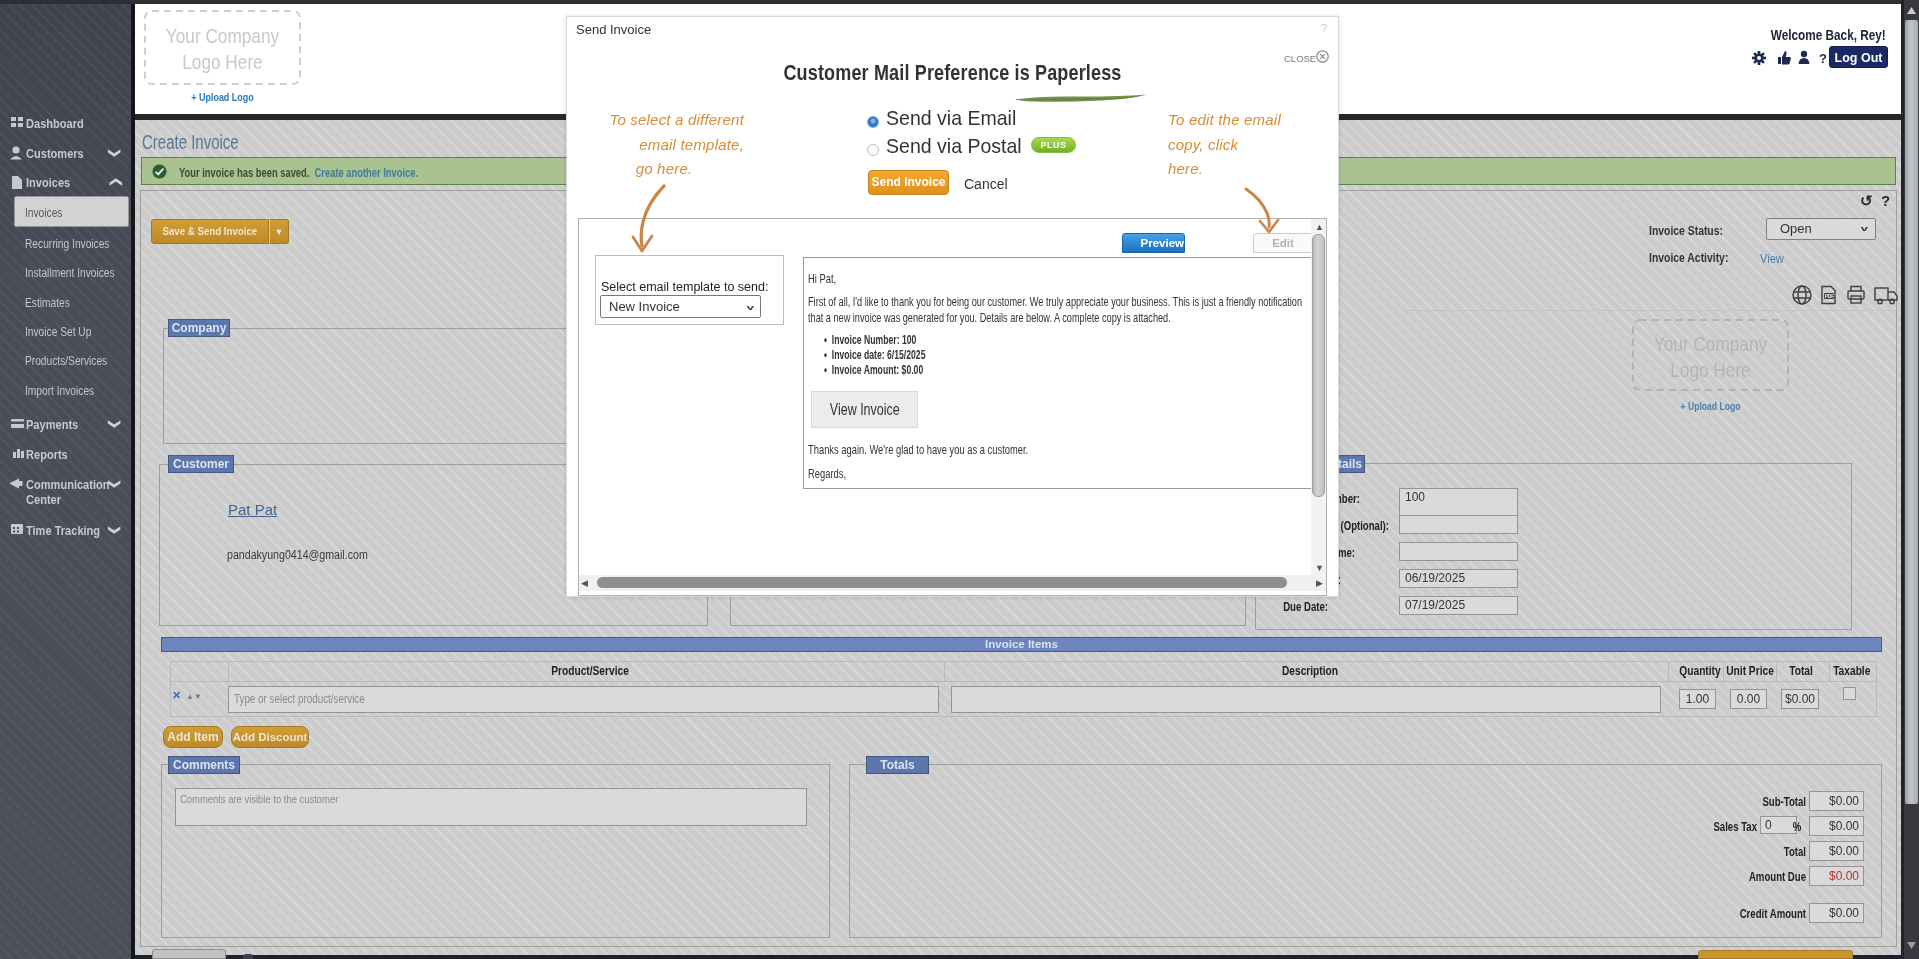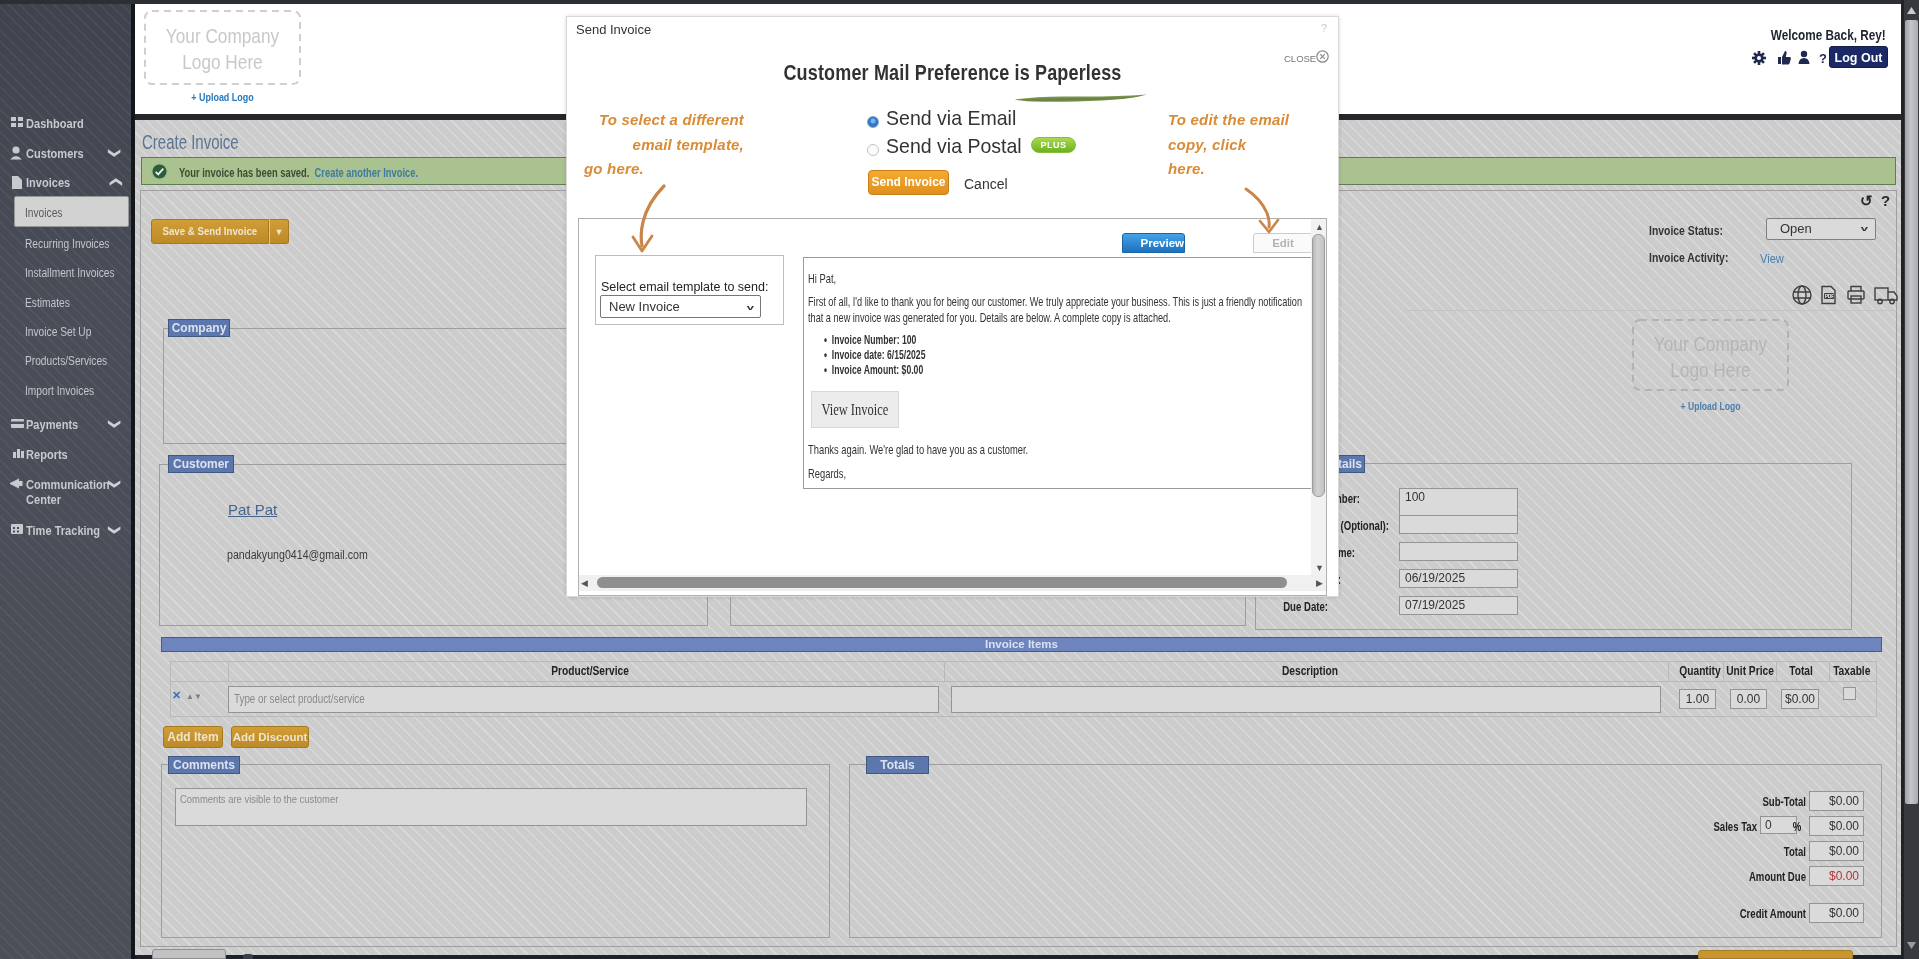--- a/index.html
+++ b/index.html
@@ -27,21 +27,21 @@
 #content { left:135px; top:120px; width:1769px; height:839px;
   background:
     repeating-linear-gradient(45deg, rgba(255,255,255,0.24) 0 1.5px, transparent 1.5px 8px),
     #cccccc;
 }
 #pagetitle { left:142px; top:131px; font-size:20px; color:#5a7590; transform:scaleX(0.75); transform-origin:left; }
 #greenbar { left:141px; top:157px; width:1755px; height:28px; background:#a9c28f; border:1px solid #5f7d52; }
 #gtext { left:179px; top:165px; font-size:13px; font-weight:bold; color:#3a4e36; transform:scaleX(0.72); transform-origin:left; white-space:nowrap; }
 #gtext a { color:#3f7ba0; }
 #formpanel { left:140px; top:190px; width:1757px; height:757px; border:1px solid #9f9f9f; }
-.orangebtn { background:linear-gradient(#d09d36, #bd8a28); border:1px solid #a37a22; border-radius:3px; color:#eee5cf; font-weight:bold; text-align:center; }
+.orangebtn { background:linear-gradient(#d09d36, #bd8a28); border:1px solid #a37a22; border-radius:8px; color:#eee5cf; font-weight:bold; text-align:center; }
 #savesend { left:151px; top:219px; width:118px; height:25px; font-size:11px; line-height:23px; border-radius:3px 0 0 3px; white-space:nowrap; overflow:hidden; }
 #savesendarrow { left:269px; top:219px; width:20px; height:25px; border-radius:0 3px 3px 0; border-left:1px solid #dcc795; font-size:9px; line-height:24px; }
 #undoq { left:1860px; top:192px; font-size:15px; font-weight:bold; color:#2a2a2a; }
 .lbl { font-size:13px; font-weight:bold; color:#333; transform:scaleX(0.8); transform-origin:left; white-space:nowrap; }
 #ivs-l { left:1649px; top:223px; }
 #ivs-dd { left:1766px; top:218px; width:110px; height:22px; background:#dadada; border:1px solid #7f7f7f; border-radius:2px; font-size:13px; color:#333; line-height:20px; padding-left:13px; }
 #iva-l { left:1649px; top:250px; }
 #iva-v { left:1760px; top:251px; font-size:13px; color:#4a7fae; transform:scaleX(0.85); transform-origin:left; }
 #logobox2 { left:1632px; top:319px; width:157px; height:72px; color:#b2b5b7; text-align:center; font-size:21px; line-height:1.22; padding-top:12px; transform:scaleX(0.82); transform-origin:center; white-space:nowrap; }
 #uploadlogo2 { left:1632px; top:400px; width:157px; text-align:center; color:#4a7fae; font-weight:bold; font-size:11px; transform:scaleX(0.78); }
@@ -54,36 +54,36 @@
 #patpat { left:228px; top:501px; font-size:15px; color:#49648c; text-decoration:underline; }
 #patmail { left:227px; top:548px; font-size:12.5px; color:#3c3c3c; transform:scaleX(0.85); transform-origin:left; }
 .totlbl { position:absolute; font-size:12px; font-weight:bold; color:#222; text-align:right; transform:scaleX(0.8); transform-origin:right; }
 .totbox { position:absolute; width:55px; height:20px; background:#dadada; border:1px solid #949494; font-size:12px; color:#333; text-align:right; line-height:18px; padding-right:4px; }
 
 #overlaymodal { left:566px; top:16px; width:773px; height:581px; background:#fff; border:1px solid #d8d8d8; box-shadow:0 0 4px rgba(0,0,0,0.15); z-index:10; }
 .m { position:absolute; z-index:11; }
 #mtitle { left:576px; top:22px; font-size:13px; color:#333; }
 #mclose { left:1284px; top:53px; font-size:9.5px; color:#777; letter-spacing:0; }
 #mhead { left:566px; top:60px; width:773px; text-align:center; font-size:22.5px; font-weight:bold; color:#323232; transform:scaleX(0.8); letter-spacing:0.2px; }
-.annot { position:absolute; z-index:11; color:#d98b35; font-size:15px; font-style:italic; font-weight:bold; letter-spacing:0.2px; }
+.annot { position:absolute; z-index:11; color:#d98b35; font-size:15px; font-style:italic; font-weight:normal; letter-spacing:0.2px; }
 #radio1 { left:867px; top:116px; width:12px; height:12px; border-radius:50%; background:radial-gradient(circle at 50% 40%, #7db4e8 0 2px, #2f76c4 3px); border:1px solid #7aa4cc; }
 #radio2 { left:867px; top:144px; width:12px; height:12px; border-radius:50%; background:#fbfbfb; border:1px solid #c2c2c2; }
 #rlbl1 { left:886px; top:106px; font-size:21px; color:#333; transform:scaleX(0.93); transform-origin:left; }
 #rlbl2 { left:886px; top:134px; font-size:21px; color:#333; transform:scaleX(0.93); transform-origin:left; }
 #plus { left:1031px; top:137px; width:45px; height:16px; background:linear-gradient(#a8da4d, #6fb023); border:1px solid #84bf35; border-radius:8px; color:#fff; font-weight:bold; font-size:9px; letter-spacing:0.5px; text-align:center; line-height:15px; }
 #sendbtn { left:868px; top:170px; width:81px; height:25px; background:linear-gradient(#f4aa30, #e0901d); border:1px solid #c87f1a; border-radius:4px; color:#fff; font-weight:bold; font-size:12px; text-align:center; line-height:23px; }
 #cancel { left:964px; top:176px; font-size:14px; color:#333; }
 #innerpanel { left:578px; top:218px; width:749px; height:378px; background:#fff; border:1px solid #b0b0b0; }
 #tplbox { left:595px; top:255px; width:189px; height:70px; background:#fff; border:1px solid #bdbdbd; }
 #tpllbl { left:601px; top:280px; font-size:12.5px; color:#222; }
 #tplsel { left:600px; top:295px; width:161px; height:23px; background:#fff; border:1px solid #777; border-radius:2px; font-size:13px; color:#333; line-height:21px; padding-left:8px; }
 #tabprev { left:1122px; top:233px; width:63px; height:20px; background:linear-gradient(#45a2e8, #1d71bd); border:1px solid #1a65a8; color:#fff; font-weight:bold; font-size:11.5px; text-align:right; line-height:18px; border-radius:3px 3px 0 0; }
 #tabedit { left:1253px; top:233px; width:60px; height:20px; background:#fafafa; border:1px solid #cccccc; color:#b3b3b3; font-weight:bold; font-size:11.5px; text-align:center; line-height:18px; border-radius:3px 3px 0 0; }
 #emailbox { left:803px; top:257px; width:509px; height:232px; border:1px solid #9a9a9a; background:#fff; font-size:13px; color:#333; }
-#viewinv { left:811px; top:391px; width:88px; height:37px; background:#ececec; border:1px solid #d8d8d8; font-size:16px; color:#333; text-align:center; line-height:35px;font-family:Liberation Serif, serif; }
+#viewinv { left:811px; top:391px; width:107px; height:37px; background:#ececec; border:1px solid #d8d8d8; font-size:16px; color:#333; text-align:center; line-height:35px; }
 #viewinv span { display:inline-block; transform:scaleX(0.78); }
 
 #vsb { left:1311px; top:219px; width:15px; height:356px; background:#f2f2f2; }
 #vsb .thumb { position:absolute; left:1px; top:15px; width:13px; height:263px; background:linear-gradient(90deg,#b9b9b9,#d2d2d2 40%,#c3c3c3); border:1px solid #9c9c9c; border-radius:6px; }
 #hsb { left:579px; top:575px; width:747px; height:16px; background:#f0f0f0; }
 #hsb .thumb { position:absolute; left:18px; top:2px; width:690px; height:11px; background:#8f8f8f; border-radius:6px; }
 .sbarrow { position:absolute; font-size:9px; color:#555; }
 
 #bscroll { left:1904px; top:0; width:15px; height:959px; background:#37393d; }
 #bscroll .thumb { position:absolute; left:1px; top:20px; width:13px; height:784px; background:linear-gradient(90deg,#9ea1a5,#c2c5c9 45%,#a9acb0); border-radius:2px; }
@@ -359,21 +359,21 @@
   <path d="M4.2 4.2 l4.6 4.6 M8.8 4.2 l-4.6 4.6" stroke="#8a8a8a" stroke-width="1.2"></path>
 </svg>
 
 <svg class="m" style="left:1012px; top:90px;" width="140" height="16" viewBox="0 0 140 16">
   <path d="M3 9.5 Q25 6 60 6.5 Q100 7 135 4.5 Q120 9 90 10.5 Q50 12.5 20 11.5 Q7 11 3 9.5 z" fill="#7a9350"></path>
   <path d="M10 9.5 Q45 7.5 80 8 Q110 8 132 5.5 Q115 9 85 10 Q45 11.5 12 10.2 z" fill="#647d3b" opacity="0.75"></path>
 </svg>
 
 <div class="annot" style="left:584px; top:111px; width:160px; text-align:right; white-space:nowrap;">To select a different</div>
 <div class="annot" style="left:584px; top:136px; width:160px; text-align:right; white-space:nowrap;">email template,</div>
-<div class="annot" style="left:584px; top:160px; width:160px; text-align:left; white-space:nowrap;">go here.</div>
+<div class="annot" style="left:584px; top:160px; width:160px; text-align:center; white-space:nowrap;">go here.</div>
 <div class="annot" style="left:1168px; top:111px; width:160px;">To edit the email</div>
 <div class="annot" style="left:1168px; top:136px; width:160px;">copy, click</div>
 <div class="annot" style="left:1168px; top:160px; width:160px;">here.</div>
 
 <svg class="m" style="left:624px; top:184px;" width="60" height="78" viewBox="0 0 60 78">
   <path d="M40 2 Q24 18 19 38 Q16 50 18 62" fill="none" stroke="#c98648" stroke-width="3.2" stroke-linecap="round"></path>
   <path d="M9 53 L18 67 L28 52" fill="none" stroke="#c98648" stroke-width="2.8" stroke-linecap="round" stroke-linejoin="round"></path>
 </svg>
 <svg class="m" style="left:1236px; top:187px;" width="60" height="48" viewBox="0 0 60 48">
   <path d="M10 2 Q25 12 31 26 Q34 34 33 40" fill="none" stroke="#c98648" stroke-width="3" stroke-linecap="round"></path>

